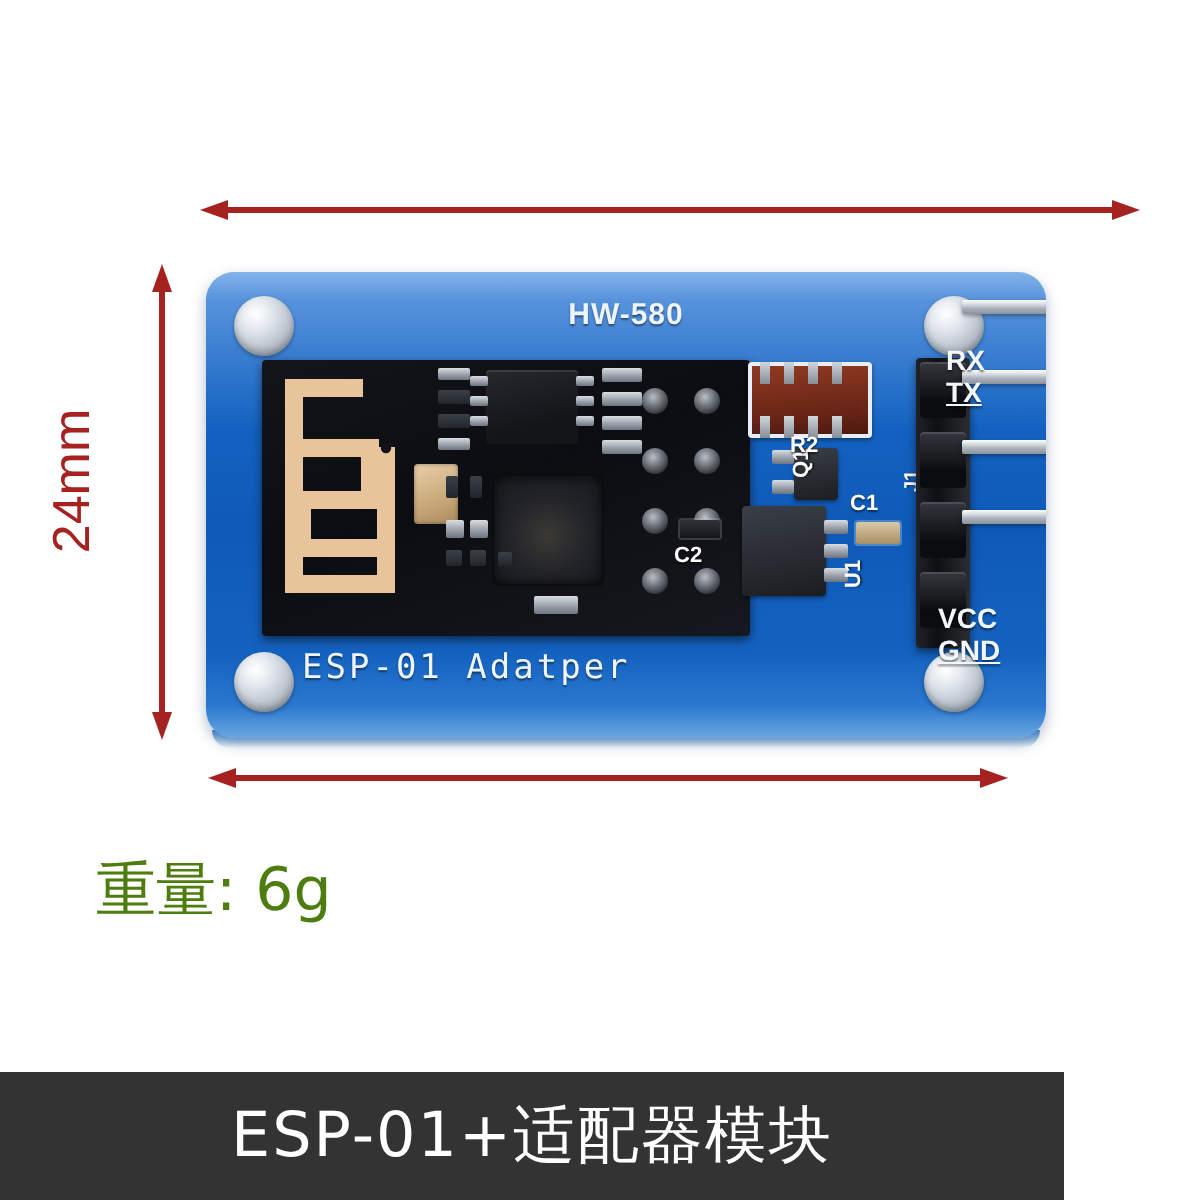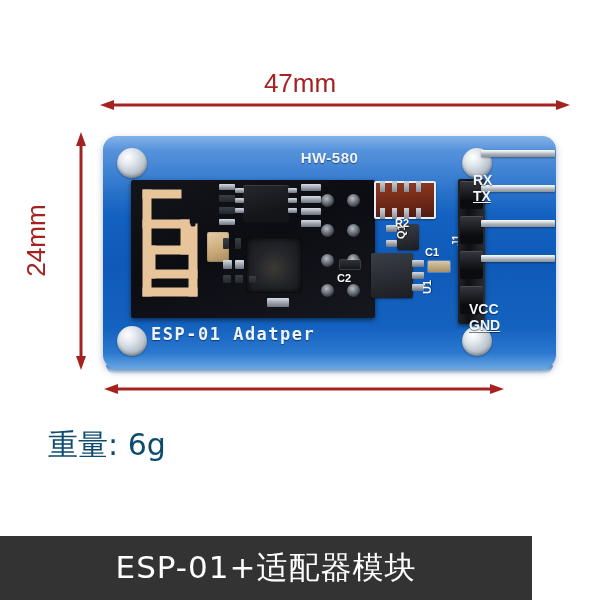--- a/index.html
+++ b/index.html
@@ -50,21 +50,21 @@
     transform: rotate(-90deg);
     transform-origin: 50% 50%;
   }
   .arrow-svg { position: absolute; overflow: visible; }
 
   
   #pcb {
     position: absolute;
     left: 103px;
     top: 136px;
-    width: 453px;
+    width: 420px;
     height: 233px;
   }
   .board-body {
     position: absolute;
     left: 0; top: 0;
     width: 100%; height: 100%;
     border-radius: 14px;
     background:
       linear-gradient(180deg,
         #4d92e0 0%,
@@ -121,21 +121,21 @@
     text-align: center;
     font-family: "Liberation Sans", "DejaVu Sans", sans-serif;
     font-weight: bold;
     font-size: 15px;
     letter-spacing: .5px;
   }
   #silk-title {
     left: 48px; top: 188px;
     font-size: 17px;
     letter-spacing: 1.5px;
-    font-weight: bold;
+    font-weight: normal;
   }
   .pinlbl {
     position: absolute;
     color: #f2f7fd;
     font-family: "Liberation Sans", "DejaVu Sans", sans-serif;
     font-weight: bold;
     font-size: 14px;
     text-shadow: 0 1px 1px rgba(0,0,0,.5);
   }
   #lbl-rx  { left: 370px; top: 36px; }
@@ -261,21 +261,21 @@
     box-shadow: 0 1px 2px rgba(0,0,0,.35);
   }
 
   
   #weight-text {
     position: absolute;
     left: 48px;
     top: 425px;
     font-family: "DejaVu Sans", "Liberation Sans", sans-serif;
     font-size: 30px;
-    color: #0c4a6e;
+    color: #4d7c0f;
     white-space: nowrap;
   }
 
   
   #caption-banner {
     position: absolute;
     left: 0;
     top: 536px;
     width: 532px;
     height: 64px;
@@ -290,21 +290,20 @@
     font-size: 31px;
     letter-spacing: 1px;
     white-space: nowrap;
   }
 </style>
 </head>
 <body>
 
 <div id="stage">
 
-  <div id="label-width-top" class="dim-label">47mm</div>
 
   <svg class="arrow-svg" style="left:100px; top:96px;" width="470" height="20">
     <line x1="8" y1="9" x2="462" y2="9" stroke="#a52221" stroke-width="3"></line>
     <polygon points="0,9 14,4 14,14" fill="#a52221"></polygon>
     <polygon points="470,9 456,4 456,14" fill="#a52221"></polygon>
   </svg>
 
   <div id="label-height-left" class="dim-label">24mm</div>
 
   <svg class="arrow-svg" style="left:71px; top:132px;" width="20" height="238">

